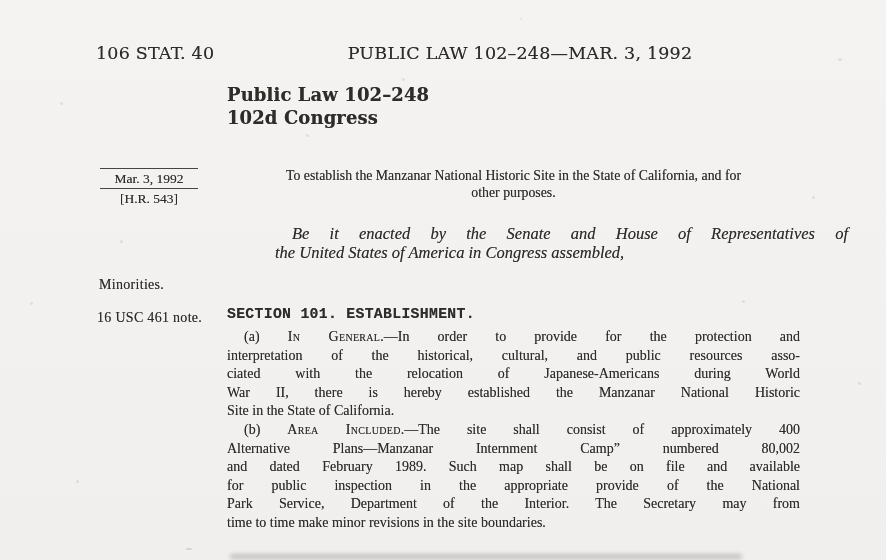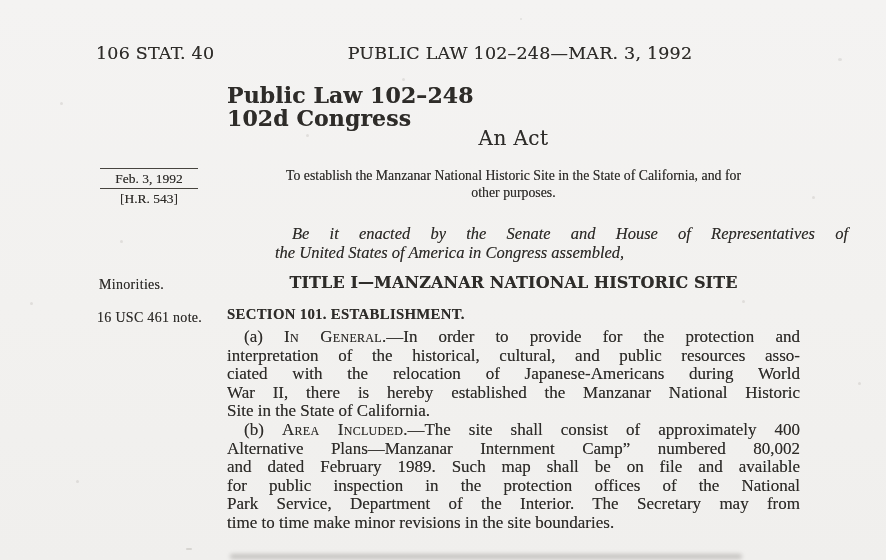--- a/index.html
+++ b/index.html
@@ -14,21 +14,21 @@
   }
   .abs{position:absolute;}
 
   
   .stat-no{left:96px;top:43px;font-family:"DejaVu Serif",serif;font-size:17.5px;letter-spacing:0.2px;text-align:right;}
   .running-head{left:227px;top:43px;width:586px;text-align:center;
     font-family:"DejaVu Serif",serif;font-size:17.5px;letter-spacing:0.2px;}
 
   
   .pl-block{left:227px;top:84px;font-family:"DejaVu Serif",serif;font-weight:700;
-    font-size:22px;line-height:22.5px;letter-spacing:0.1px;}
+    font-size:18px;line-height:22.5px;letter-spacing:0.1px;}
   .an-act{left:227px;top:126px;width:573px;text-align:center;
     font-family:"DejaVu Serif",serif;font-size:20px;letter-spacing:0.4px;}
 
   
   .purpose{left:227px;top:168px;width:573px;text-align:center;
     font-size:13.8px;line-height:16.5px;}
 
   
   .date-block{left:100px;top:167px;width:98px;text-align:center;font-size:13.5px;line-height:17px;}
   .rule{border-top:1.5px solid #47443f;height:0;margin:1px 0;}
@@ -39,24 +39,24 @@
   
   .enact{left:227px;top:225px;width:573px;font-style:italic;
     font-size:16.5px;line-height:18.7px;margin-left:48px;}
   .jl{text-align:justify;text-align-last:justify;}
   .jl-last{text-align:left;text-align-last:left;}
   .indent{text-indent:17px;}
 
   
   .title-heading{left:227px;top:273px;width:573px;text-align:center;
     font-family:"DejaVu Serif",serif;font-weight:700;font-size:16px;letter-spacing:0.1px;}
-  .section-heading{left:227px;top:306px;font-weight:700;font-size:14.8px;letter-spacing:0.3px;}
+  .section-heading{left:227px;top:306px;font-weight:700;font-size:14.8px;letter-spacing:0.3px;font-family:Liberation Mono, monospace;}
 
   
-  .body-block{left:227px;top:328px;width:573px;font-size:17px;line-height:18.6px;}
+  .body-block{left:227px;top:328px;width:573px;font-size:14px;line-height:18.6px;}
   .sc{font-variant:small-caps;letter-spacing:0.3px;}
 
   
   .smear{left:230px;top:554px;width:512px;height:5px;background:#7d7a76;opacity:0.38;
     filter:blur(2px);border-radius:2px;}
   .speck{width:3px;height:3px;border-radius:50%;background:#8a8781;opacity:0.18;}
   .speck.s1{left:60px;top:102px;}
   .speck.s2{left:306px;top:134px;}
   .speck.s3{left:838px;top:58px;width:4px;}
   .speck.s4{left:742px;top:300px;}
@@ -75,57 +75,55 @@
 <div class="page">
 
   <div class="abs stat-no">106 STAT. 40</div>
   <div class="abs running-head">PUBLIC LAW 102–248—MAR. 3, 1992</div>
 
   <div class="abs pl-block">
     <div>Public Law 102–248</div>
     <div>102d Congress</div>
   </div>
 
-  <div class="abs an-act">An Act</div>
 
   <div class="abs purpose">
     <div>To establish the Manzanar National Historic Site in the State of California, and for</div>
     <div>other purposes.</div>
   </div>
 
   <div class="abs date-block">
     <div class="rule"></div>
-    <div>Feb. 3, 1992</div>
+    <div>Mar. 3, 1992</div>
     <div class="rule"></div>
     <div>[H.R. 543]</div>
   </div>
 
   <div class="abs enact">
     <div class="jl indent">Be it enacted by the Senate and House of Representatives of</div>
     <div class="jl-last">the United States of America in Congress assembled,</div>
   </div>
 
   <div class="abs m-note note-minorities">Minorities.</div>
   <div class="abs m-note note-usc">16 USC 461 note.</div>
 
-  <div class="abs title-heading">TITLE I—MANZANAR NATIONAL HISTORIC SITE</div>
 
   <div class="abs section-heading">SECTION 101. ESTABLISHMENT.</div>
 
   <div class="abs body-block">
     <div class="jl indent"><span>(a) </span><span class="sc">In General</span><span>.—In order to provide for the protection and</span></div>
     <div class="jl">interpretation of the historical, cultural, and public resources asso-</div>
     <div class="jl">ciated with the relocation of Japanese-Americans during World</div>
     <div class="jl">War II, there is hereby established the Manzanar National Historic</div>
     <div class="jl-last">Site in the State of California.</div>
 
     <div class="jl indent"><span>(b) </span><span class="sc">Area Included</span><span>.—The site shall consist of approximately 400</span></div>
     <div class="jl">Alternative Plans—Manzanar Internment Camp” numbered 80,002</div>
     <div class="jl">and dated February 1989. Such map shall be on file and available</div>
-    <div class="jl">for public inspection in the protection offices of the National</div>
+    <div class="jl">for public inspection in the appropriate provide of the National</div>
     <div class="jl">Park Service, Department of the Interior. The Secretary may from</div>
     <div class="jl-last">time to time make minor revisions in the site boundaries.</div>
   </div>
 
   <div class="abs smear"></div>
   <div class="abs speck s1"></div>
   <div class="abs speck s2"></div>
   <div class="abs speck s3"></div>
   <div class="abs speck s4"></div>
   <div class="abs speck s5"></div>

